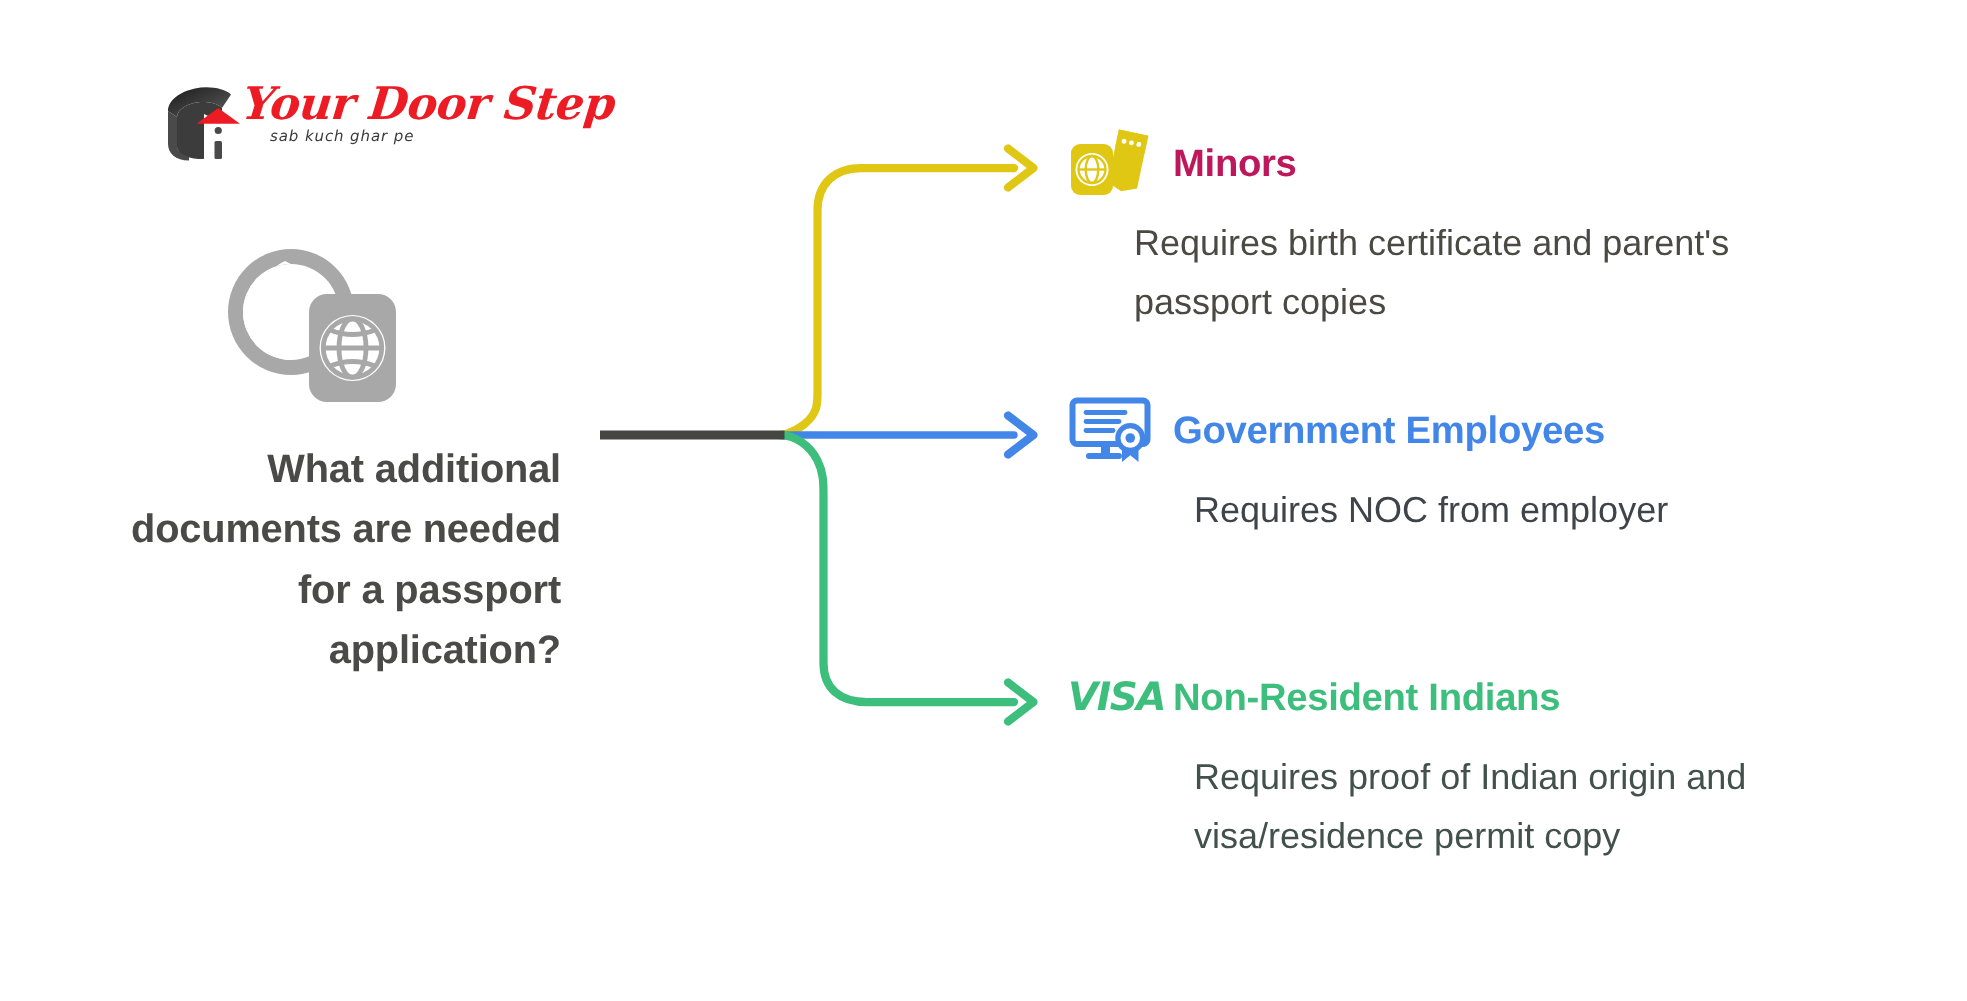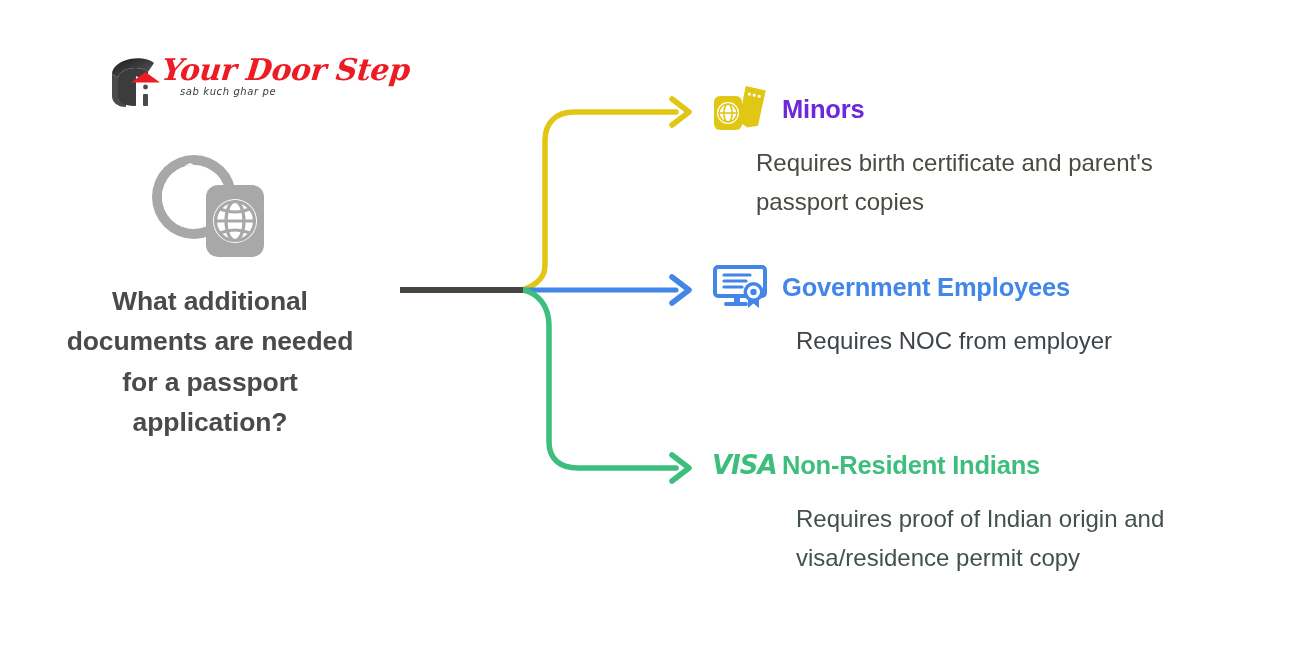--- a/index.html
+++ b/index.html
@@ -64,23 +64,23 @@
     letter-spacing: 0.6px;
     color: #3a3a3a;
     white-space: nowrap;
     text-align: center;
   }
 
   
   #topic-block {
     position: absolute;
     left: 24px;
-    top: 151px;
+    top: 162px;
     width: 372px;
-    text-align: center;
+    text-align: right;
   }
   #topic-icon {
     width: 120px;
     height: 108px;
     margin: 0 auto 22px auto;
     display: block;
   }
   #topic-title {
     font-size: 26.5px;
     font-weight: bold;
@@ -127,21 +127,21 @@
     margin-left: 84px;
     font-size: 24px;
     line-height: 1.62;
     color: #44504c;
     max-width: 470px;
   }
   #branch-0 { top: 86px; }
   #branch-1 { top: 264px; }
   #branch-2 { top: 442px; }
 
-  #branch-0 .branch-title { color: #6d28d9; }
+  #branch-0 .branch-title { color: #be185d; }
   #branch-1 .branch-title { color: #4286E8; }
   #branch-2 .branch-title { color: #3DBE7C; }
   #branch-0 .branch-desc { color: #4a4a43; margin-left: 44px; }
   #branch-1 .branch-desc { color: #3e4449; }
   #branch-2 .branch-desc { color: #42514c; }
 
   .visa-mark {
     font-family: "DejaVu Sans", sans-serif;
     font-style: italic;
     font-weight: bold;

